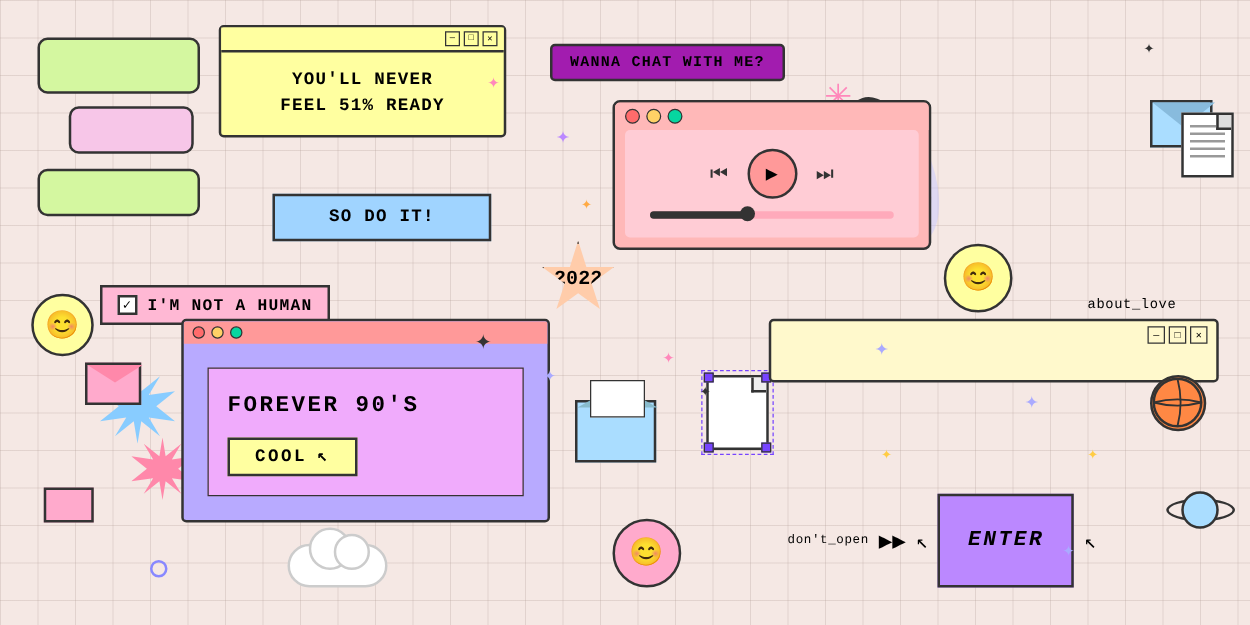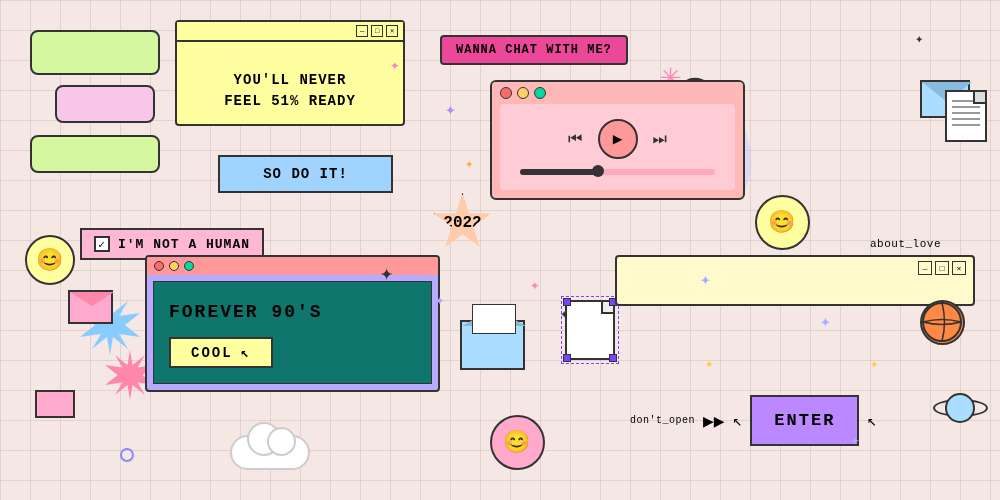--- a/index.html
+++ b/index.html
@@ -66,41 +66,40 @@
       display: flex; align-items: center; justify-content: center;
       cursor: pointer;
     }
     .win-body {
       padding: 12px 10px;
       text-align: center;
       font-size: 14px;
       font-weight: bold;
       letter-spacing: 1px;
       line-height: 1.5;
-      margin-top: 16px;
     }
 
     
     .so-do-it {
       position: absolute;
       top: 155px; left: 218px;
       width: 175px; height: 38px;
       background: #a0d4ff;
       border: 2px solid #333;
       display: flex; align-items: center; justify-content: center;
       font-weight: bold;
       font-size: 14px;
       letter-spacing: 1px;
     }
 
     
     .wanna-chat {
       position: absolute;
       top: 35px; left: 440px;
-      background: #ec4899;
+      background: #a21caf;
       border: 2px solid #333;
       padding: 6px 14px;
       border-radius: 4px;
       font-size: 12px;
       font-weight: bold;
       letter-spacing: 1px;
       white-space: nowrap;
     }
 
     
@@ -242,22 +241,22 @@
     .win-90s-title {
       display: flex; align-items: center; gap: 5px;
       padding: 4px 7px;
       background: #ff9999;
     }
     .dot-sm { width: 10px; height: 10px; border-radius: 50%; border: 1.5px solid #333; }
     .dot-red { background: #ff6b6b; }
     .dot-yellow { background: #ffd166; }
     .dot-green { background: #06d6a0; }
     .win-90s-body {
-      background: #0f766e;
-      margin: 6px;
+      background: #f0abfc;
+      margin: 19px;
       padding: 20px 15px 15px;
       border: 1px solid #333;
     }
     .forever-text {
       font-size: 18px;
       font-weight: bold;
       letter-spacing: 2px;
       margin-bottom: 15px;
     }
     .cool-btn {
@@ -721,21 +720,21 @@
 
   <div class="planet">
     <div class="planet-ring"></div>
     <div class="planet-circle"></div>
   </div>
 
   <div style="position:absolute; top:395px; left:630px; display:flex; align-items:center; gap:8px;">
     <span style="font-size:10px; letter-spacing:0.5px;">don't_open</span>
     <span style="font-size:18px;">▶▶</span>
     <span style="font-size:16px;">↖</span>
-    <div style="background:#bb88ff; border:2px solid #333; padding:14px 22px; font-size:17px; font-weight:bold; letter-spacing:2px; cursor:pointer;">ENTER</div>
+    <div style="background:#bb88ff; border:2px solid #333; padding:26px 22px; font-size:17px; font-weight:bold; letter-spacing:2px; cursor:pointer;font-style:italic;">ENTER</div>
     <span style="font-size:16px;">↖</span>
   </div>
 
   <div class="blue-circle-bl"></div>
 
   <span style="position:absolute; top:98px; left:445px; font-size:18px; color:#bb88ff;">✦</span>
   <span style="position:absolute; top:155px; left:465px; font-size:14px; color:#ffaa44;">✦</span>
   <span style="position:absolute; top:55px; left:390px; font-size:16px; color:#ff88bb;">✦</span>
   <span style="position:absolute; top:260px; left:380px; font-size:22px; color:#333;">✦</span>
   <span style="position:absolute; top:275px; left:530px; font-size:16px; color:#ff88bb;">✦</span>

